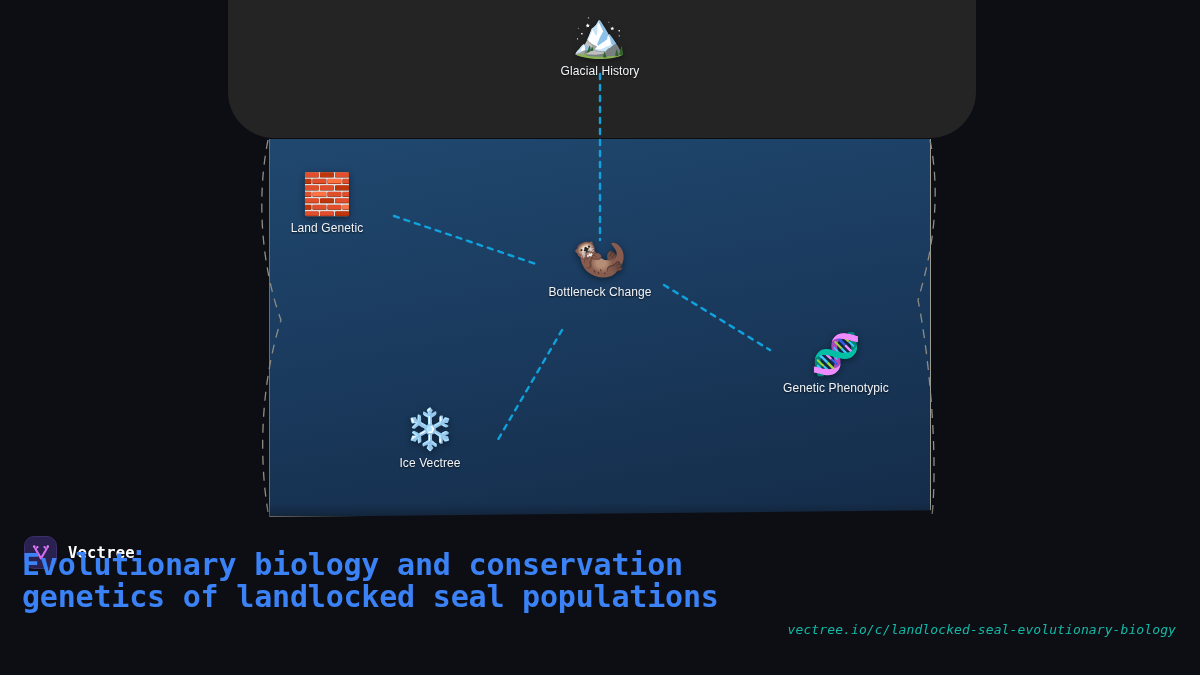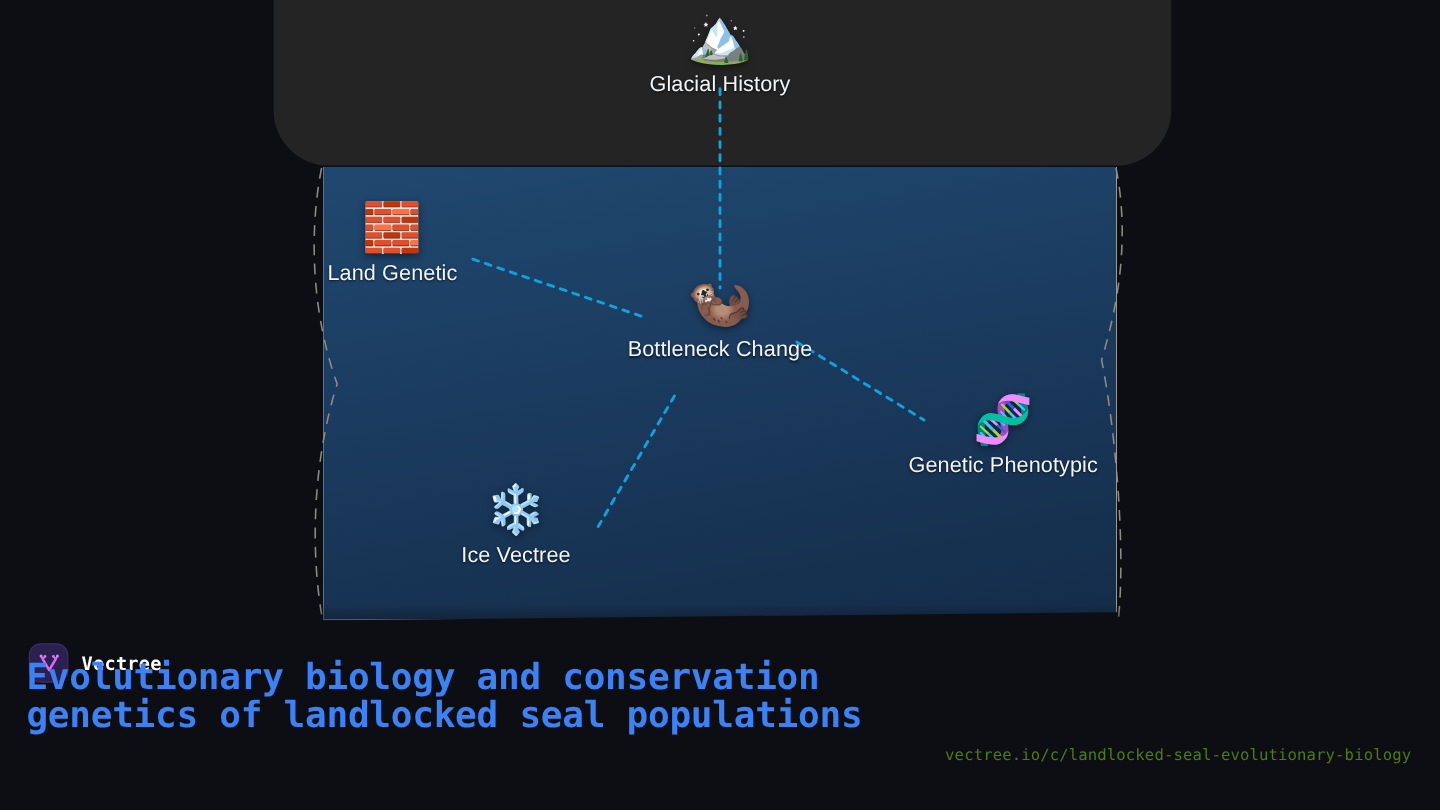--- a/index.html
+++ b/index.html
@@ -44,21 +44,21 @@
     cursor:pointer;
     user-select:none;
   }
   .node .glyph{
     font-size:44px; line-height:48px;
     filter:drop-shadow(0 2px 3px rgba(0,0,0,.45));
   }
   .node .glyph.sm{ font-size:40px; line-height:44px; }
   .node .label{
     margin-top:5px;
-    font-size:18px;
+    font-size:12px;
     color:#f2f5f8;
     white-space:nowrap;
     text-shadow:0 1px 2px rgba(0,0,0,.7);
     letter-spacing:.1px;
   }
 
   
   .footer{ position:absolute; left:0; bottom:0; width:1200px; height:172px;
            background:linear-gradient(180deg, rgba(13,14,20,0) 0%, #0d0e14 22%, #0d0e14 100%);
            pointer-events:none; }
@@ -78,21 +78,21 @@
   }
   .headline{
     position:absolute; left:22px; top:549px; width:760px;
     font-family:"DejaVu Sans Mono", monospace;
     font-size:30px; font-weight:bold; line-height:32px;
     color:#3b82f6; letter-spacing:-.2px;
   }
   .url{
     position:absolute; right:24px; top:622px;
     font-family:"DejaVu Sans Mono", monospace;
-    font-size:13px; color:#4d7c0f; letter-spacing:.1px;
+    font-size:13px; color:#14b8a6; letter-spacing:.1px;font-style:italic;
   }
 </style>
 </head>
 <body>
 
 <div id="root">
 
   <div id="stage">
 
     <div class="dark-panel"></div>

